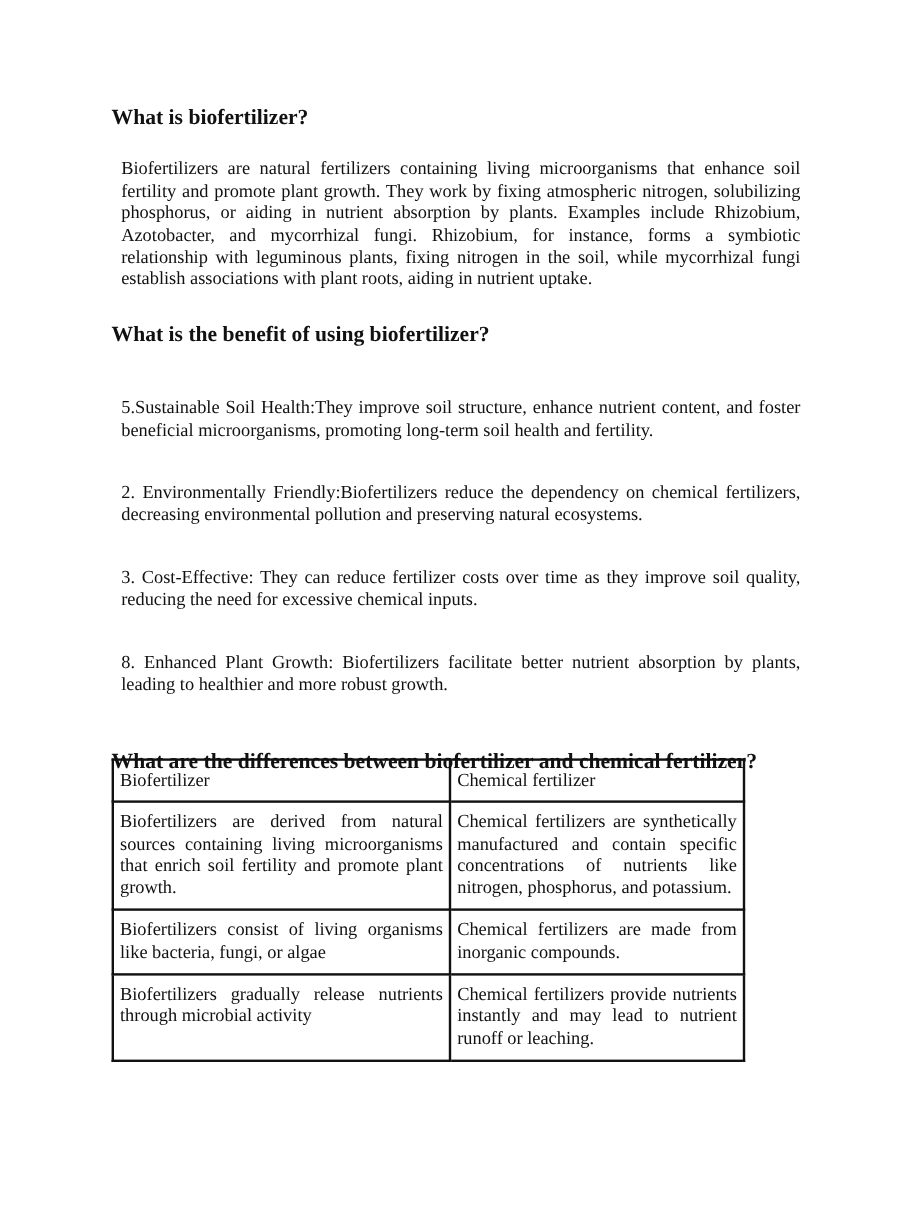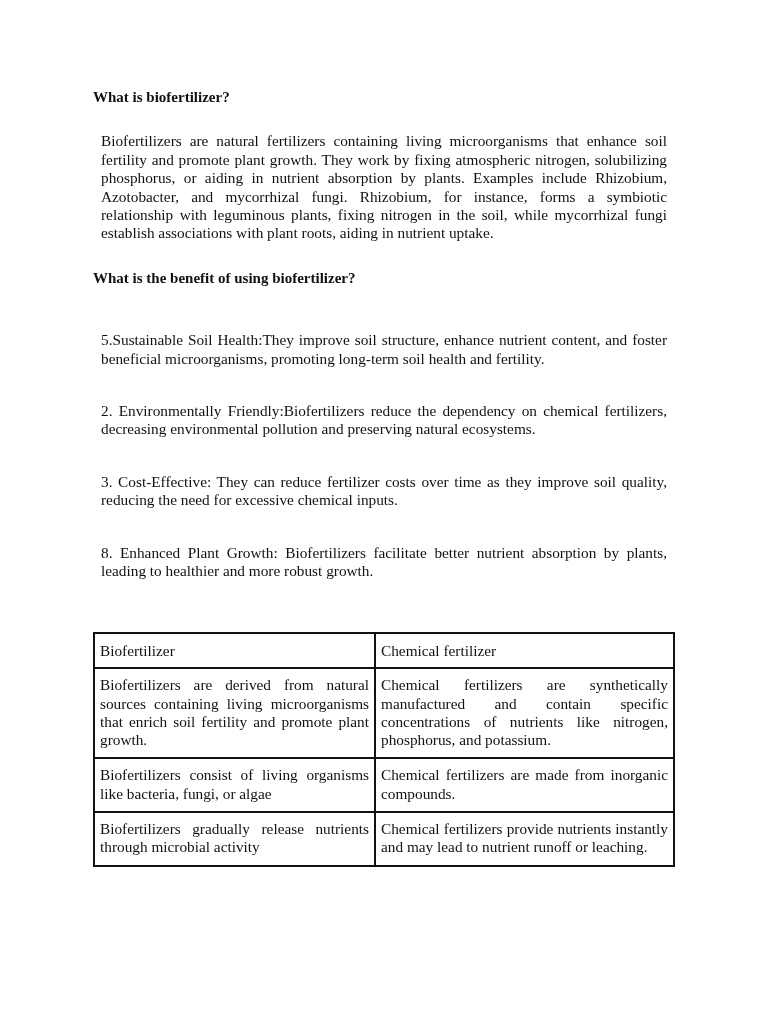--- a/index.html
+++ b/index.html
@@ -19,33 +19,33 @@
       position: absolute;
       left: 93px;
       top: 88px;
       width: 582px;
       font-size: 15.3px;
       line-height: 18.4px;
     }
     .heading {
       font-weight: bold;
       margin: 0;
-      font-size: 15px;
+      font-size: 18px;
       line-height: 18.4px;
     }
     .para {
       margin: 8px;
       text-align: justify;
     }
     .gap { height: 18px; }
     table.compare {
       position: absolute;
       left: 93px;
       top: 632px;
-      width: 582px;
+      width: 528px;
       border-collapse: collapse;
       font-size: 15.3px;
       line-height: 18.3px;
       table-layout: fixed;
     }
     table.compare td {
       border: 2px solid #111111;
       vertical-align: top;
       padding: 7px 5px 8px 5px;
       text-align: justify;
@@ -66,20 +66,21 @@
   <div class="gap"></div>
   <p class="para">5.Sustainable Soil Health:They improve soil structure, enhance nutrient content, and foster beneficial microorganisms, promoting long-term soil health and fertility.</p>
   <div class="gap"></div>
   <p class="para">2. Environmentally Friendly:Biofertilizers reduce the dependency on chemical fertilizers, decreasing environmental pollution and preserving natural ecosystems.</p>
   <div class="gap"></div>
   <p class="para">3. Cost-Effective: They can reduce fertilizer costs over time as they improve soil quality, reducing the need for excessive chemical inputs.</p>
   <div class="gap"></div>
   <p class="para">8. Enhanced Plant Growth: Biofertilizers facilitate better nutrient absorption by plants, leading to healthier and more robust growth.</p>
   <div class="gap"></div>
   <div class="gap"></div>
+  <p class="heading">What are the differences between biofertilizer and chemical fertilizer?</p>
 </div>
 
 <table class="compare">
   <tbody>
       <tr class="hdr">
     <td class="c1">Biofertilizer</td>
     <td>Chemical fertilizer</td>
   </tr>
   <tr>
     <td class="c1">Biofertilizers are derived from natural sources containing living microorganisms that enrich soil fertility and promote plant growth.</td>

